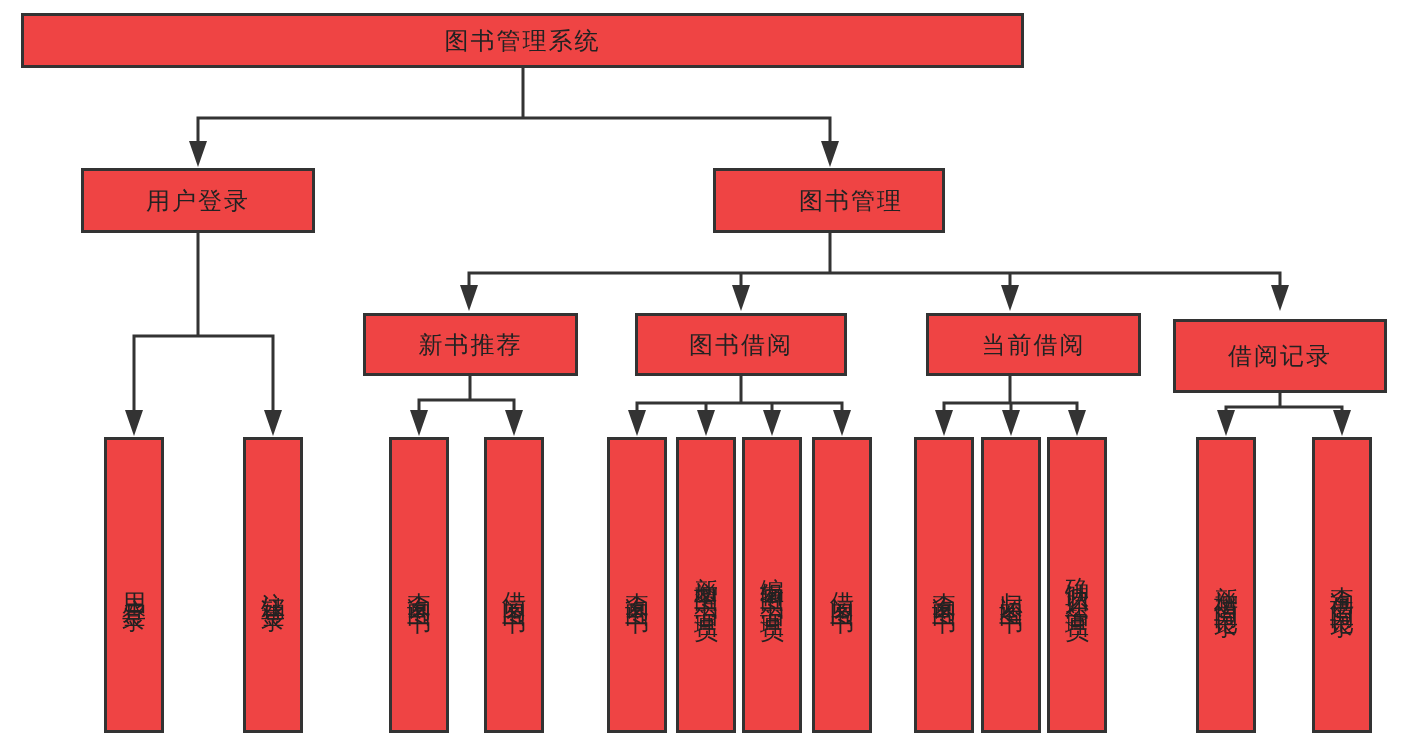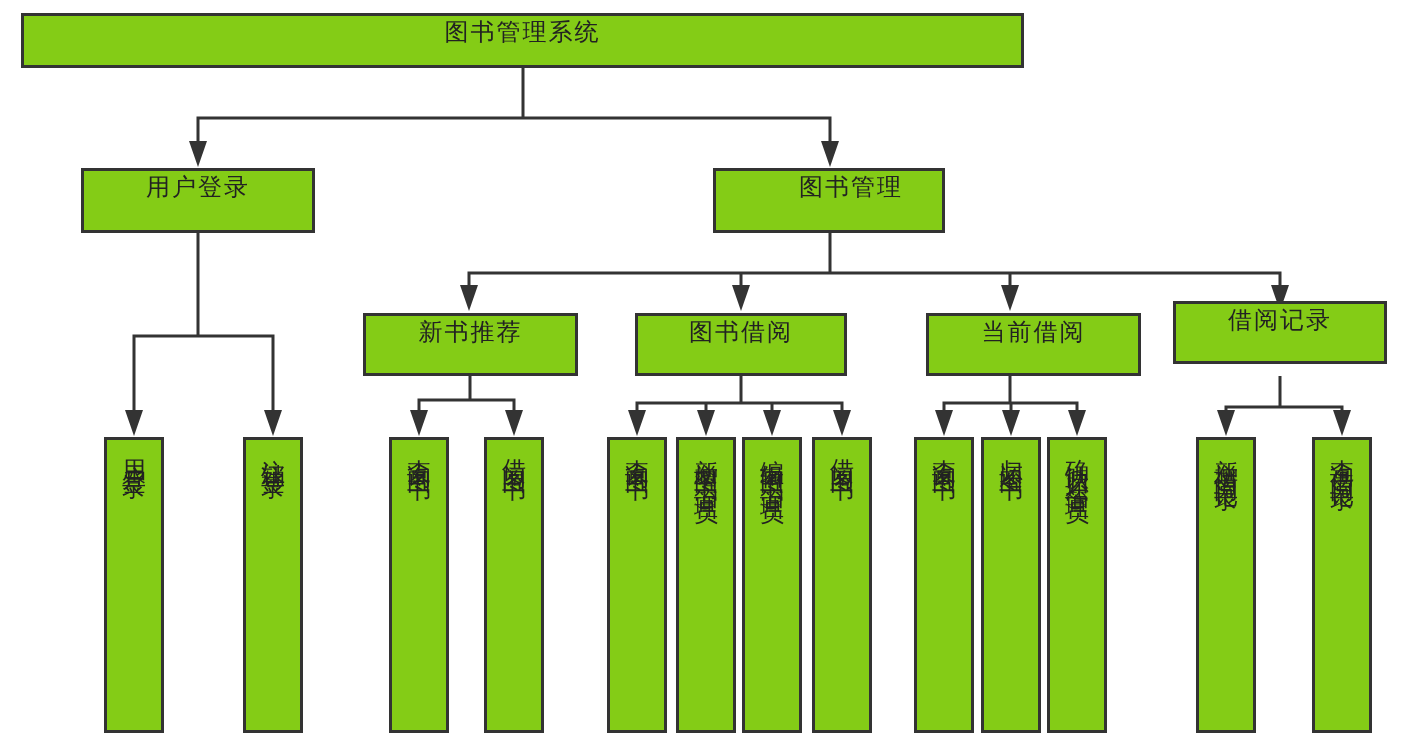--- a/index.html
+++ b/index.html
@@ -29,23 +29,23 @@
     fill: none;
   }
   .edges polygon {
     fill: #333333;
     stroke: none;
   }
   .node {
     position: absolute;
     box-sizing: border-box;
     border: 3px solid #333333;
-    background: #84cc16;
+    background: #ef4444;
     display: flex;
-    align-items: flex-start;
+    align-items: center;
     justify-content: center;
     color: #222222;
     font-size: 24px;
     letter-spacing: 2px;
     z-index: 2;
     white-space: nowrap;
   }
   .leaf span {
     writing-mode: vertical-rl;
     text-orientation: mixed;
@@ -118,21 +118,21 @@
 
   <div class="node" style="left:363px; top:313px; width:215px; height:63px;">
     <span>新书推荐</span>
   </div>
   <div class="node" style="left:635px; top:313px; width:212px; height:63px;">
     <span>图书借阅</span>
   </div>
   <div class="node" style="left:902px; top:313px; width:215px; height:63px;margin-left:24px;">
     <span>当前借阅</span>
   </div>
-  <div class="node" style="left:1173px; top:301px; width:214px; height:63px;">
+  <div class="node" style="left:1173px; top:319px; width:214px; height:74px;">
     <span>借阅记录</span>
   </div>
 
   <div class="node leaf" style="left:104px; top:437px; width:60px; height:296px;">
     <span>用户登录</span>
   </div>
   <div class="node leaf" style="left:243px; top:437px; width:60px; height:296px;">
     <span>注销登录</span>
   </div>
 

